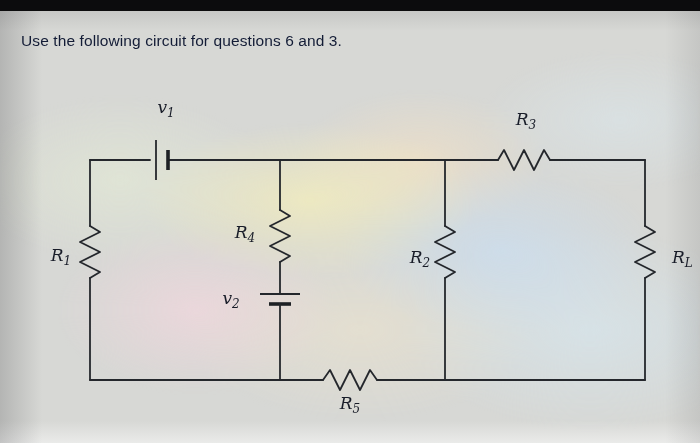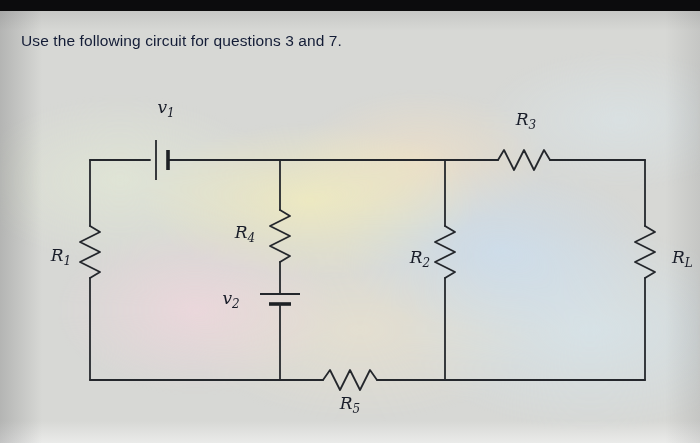--- a/index.html
+++ b/index.html
@@ -51,21 +51,21 @@
   .clabel .sub{font-size:12px;}
 </style>
 </head>
 <body>
 
 <div class="photo">
   <div class="glare"></div>
   <div class="vignette"></div>
   <div class="topbar"></div>
 
-  <div class="title">Use the following circuit for questions 3 and 7.</div>
+  <div class="title">Use the following circuit for questions 6 and 3.</div>
 
   <svg class="circuit" width="700" height="443" viewBox="0 0 700 443">
 
     <g>
       <line class="wire" x1="90" y1="160" x2="150" y2="160"></line>
       <line class="wire" x1="168" y1="160" x2="498" y2="160"></line>
       <line class="wire" x1="550" y1="160" x2="645" y2="160"></line>
     </g>
 
     <g>

